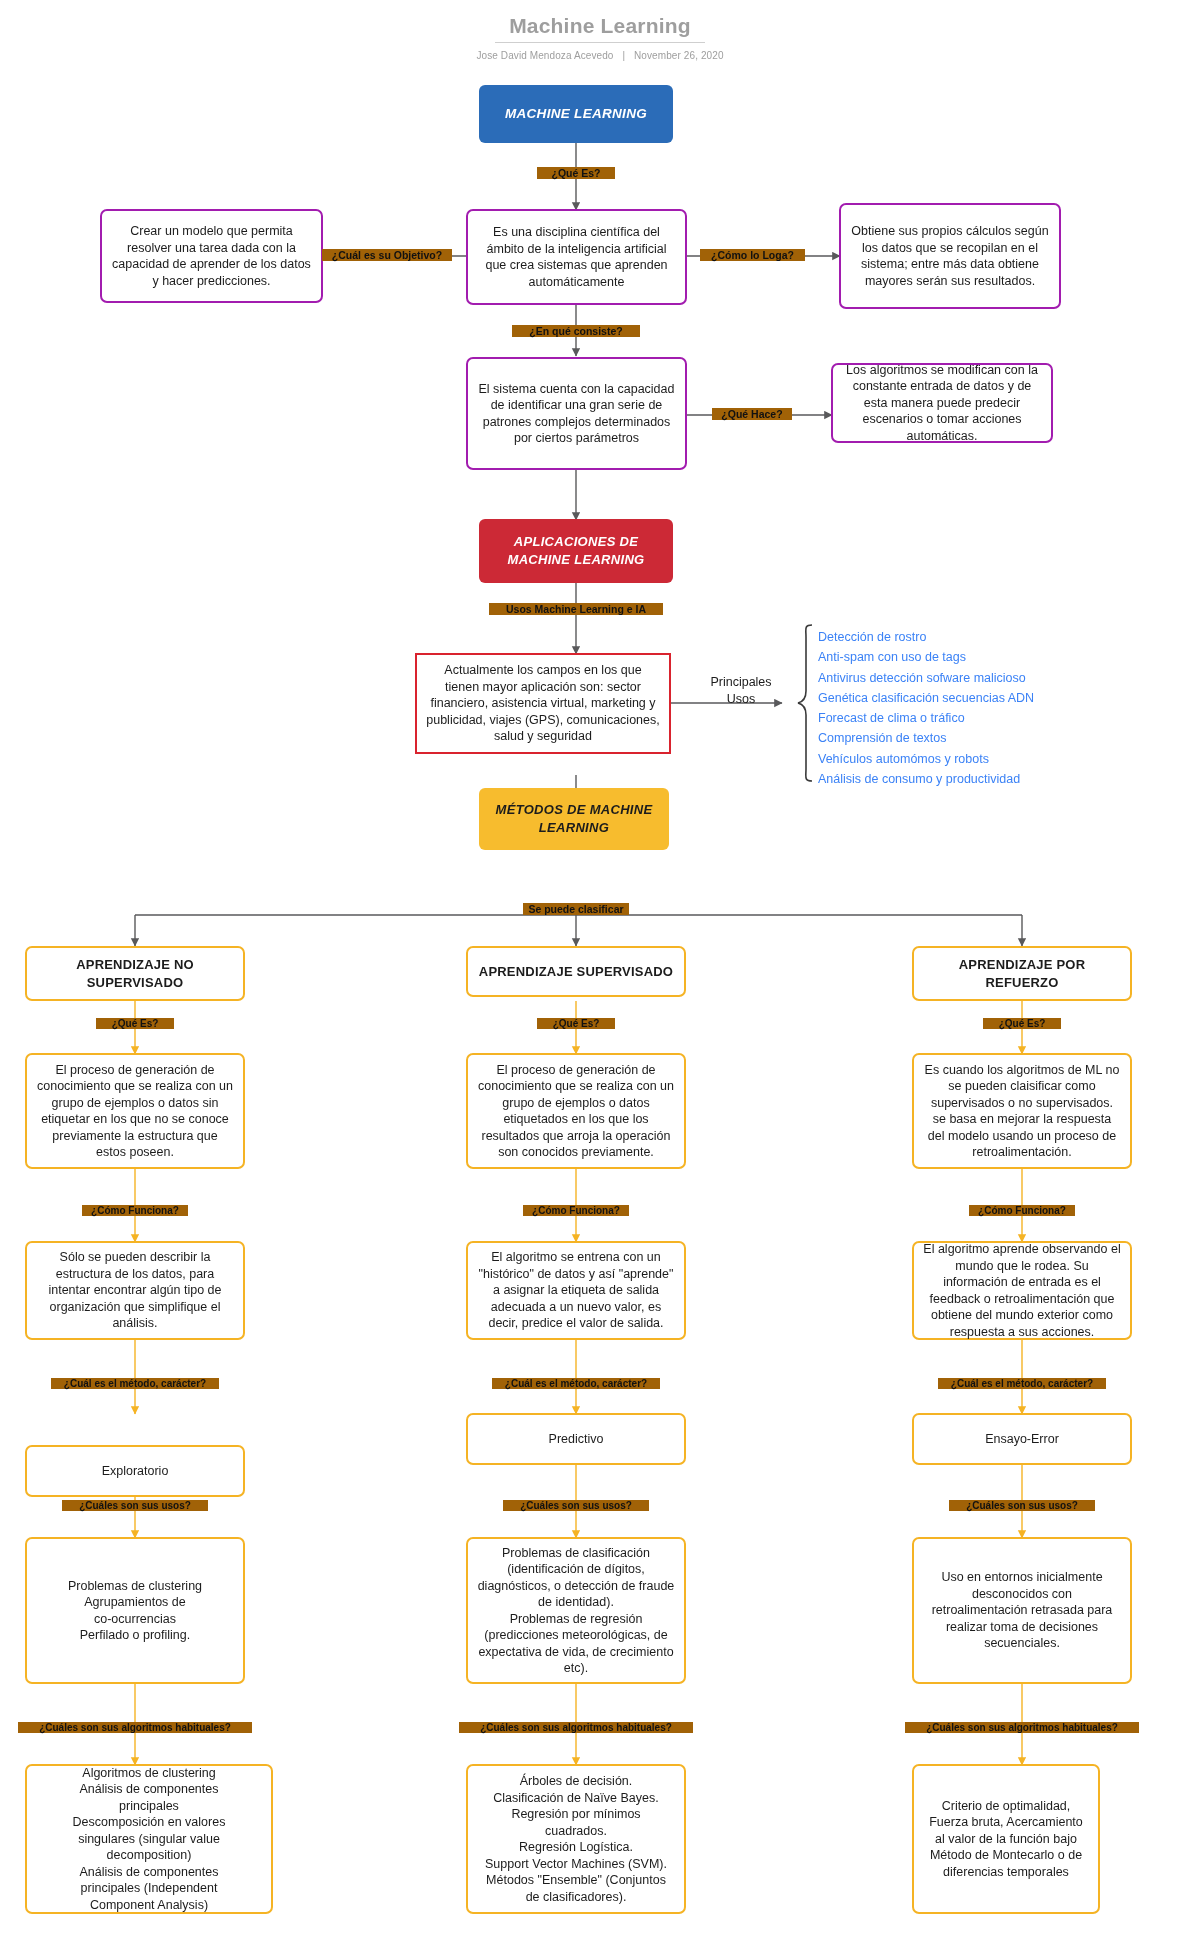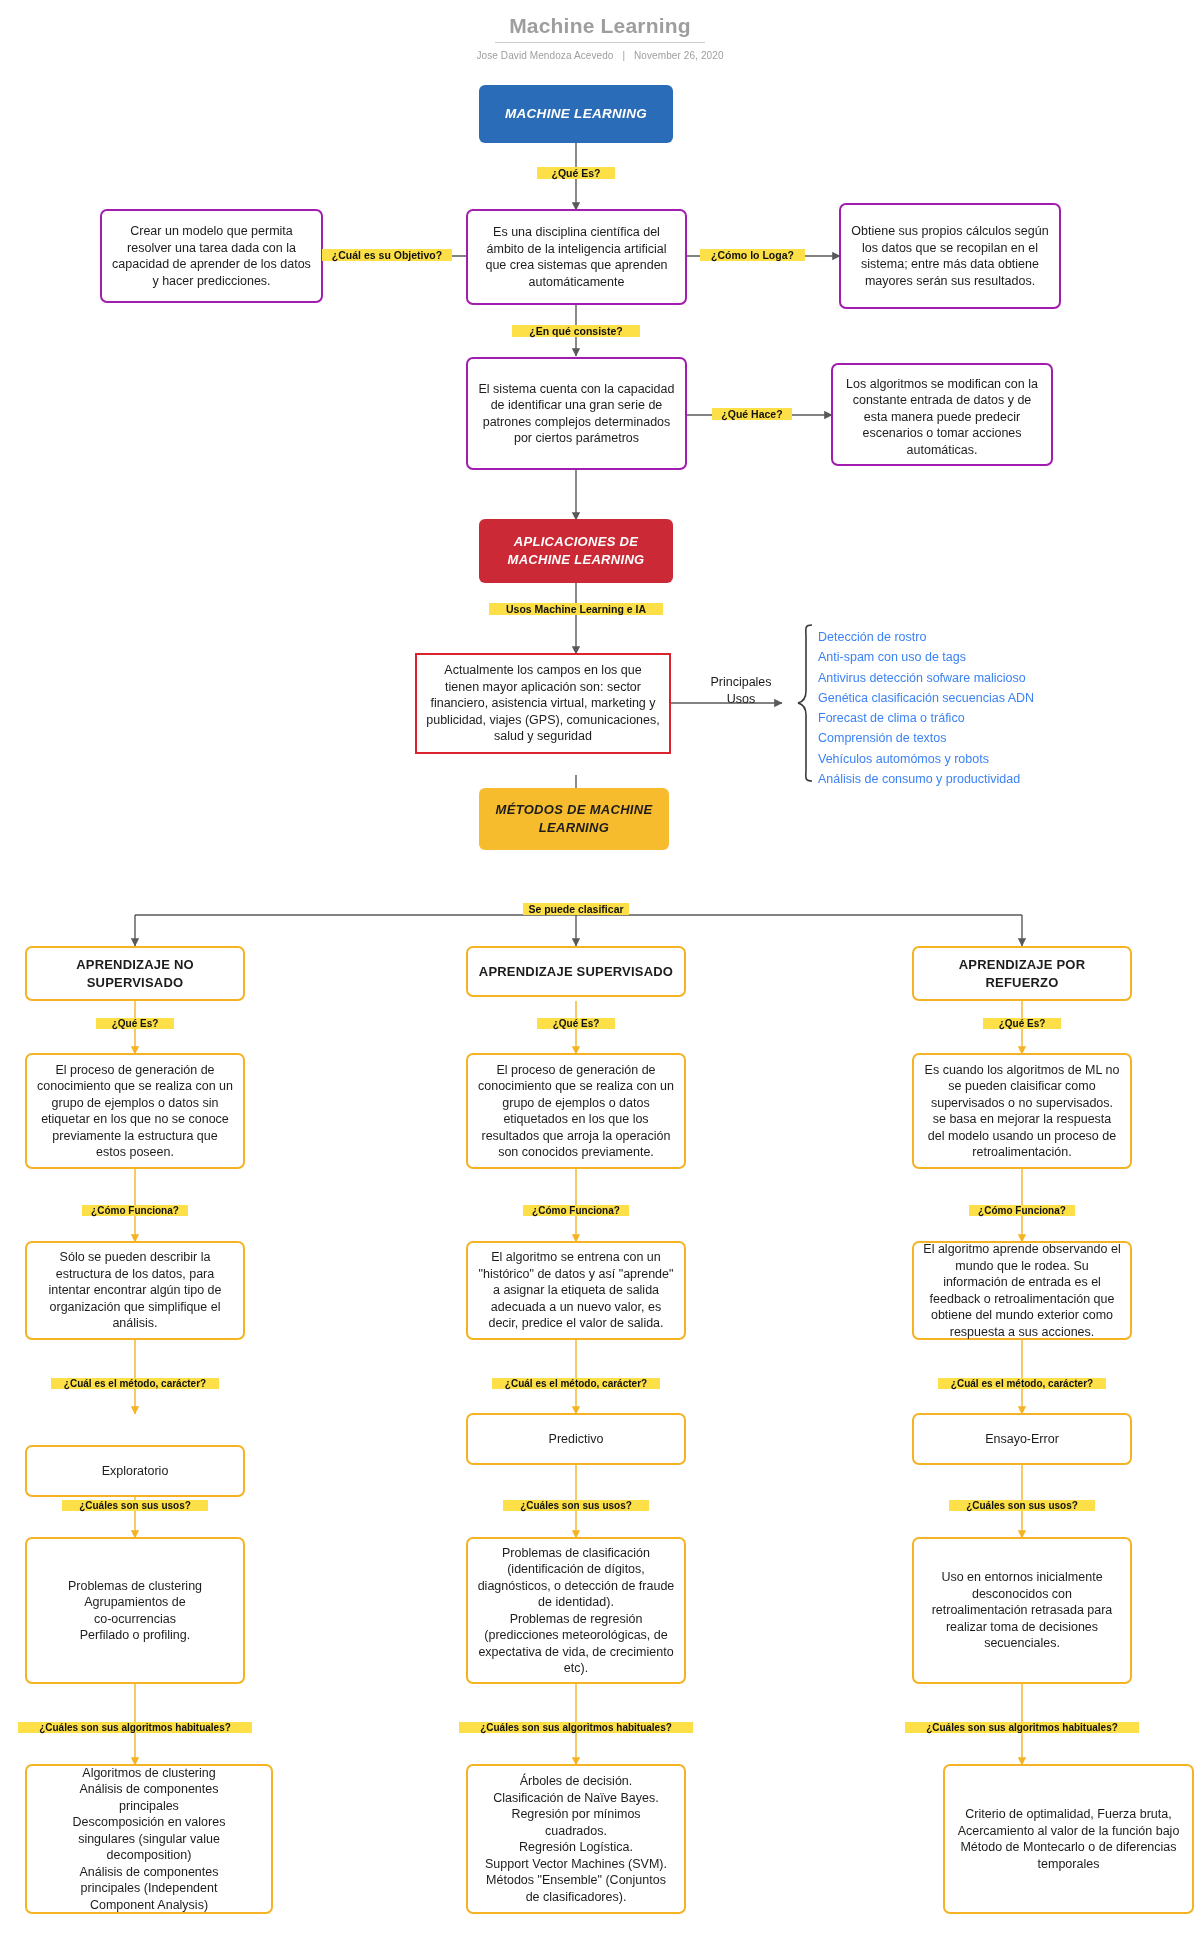--- a/index.html
+++ b/index.html
@@ -80,21 +80,21 @@
     letter-spacing: .2px;
   }
 
   
   .edge-label {
     position: absolute;
     font-size: 10.5px;
     font-weight: bold;
     color: #111111;
     white-space: nowrap;
-    background: #fde047;
+    background: #a16207;
     padding: 0 3px;
     text-align: center;
   }
   .edge-label.small { font-size: 10px; }
 
   
   #wires {
     position: absolute; left: 0; top: 0;
     width: 1200px; height: 1938px;
     pointer-events: none;
@@ -212,21 +212,21 @@
   </div>
 
   <div class="edge-label" style="left:512px; top:325px; width:128px;">¿En qué consiste?</div>
 
   <div class="node blue-outline" style="left:466px; top:357px; width:221px; height:113px;">
     <span class="txt">El sistema cuenta con la capacidad de identificar una gran serie de patrones complejos determinados por ciertos parámetros</span>
   </div>
 
   <div class="edge-label" style="left:712px; top:408px; width:80px;">¿Qué Hace?</div>
 
-  <div class="node blue-outline" style="left:831px; top:363px; width:222px; height:103px;align-items:flex-end;">
+  <div class="node blue-outline" style="left:831px; top:363px; width:222px; height:80px;">
     <span class="txt">Los algoritmos se modifican con la constante entrada de datos y de esta manera puede predecir escenarios o tomar acciones automáticas.</span>
   </div>
 
   <div class="node red-fill" style="left:479px; top:519px; width:194px; height:64px;">
     <span class="txt">APLICACIONES DE
 MACHINE LEARNING</span>
   </div>
   <div class="edge-label" style="left:489px; top:603px; width:174px;">Usos Machine Learning e IA</div>
 
   <div class="node red-outline" style="left:415px; top:653px; width:256px; height:101px;">
@@ -339,17 +339,17 @@
   </div>
   <div class="edge-label small" style="left:938px; top:1378px; width:168px;">¿Cuál es el método, carácter?</div>
   <div class="node amber-outline" style="left:912px; top:1413px; width:220px; height:52px;">
     <span class="txt">Ensayo-Error</span>
   </div>
   <div class="edge-label small" style="left:949px; top:1500px; width:146px;">¿Cuáles son sus usos?</div>
   <div class="node amber-outline" style="left:912px; top:1537px; width:220px; height:147px;">
     <span class="txt">Uso en entornos inicialmente desconocidos con retroalimentación retrasada para realizar toma de decisiones secuenciales.</span>
   </div>
   <div class="edge-label small" style="left:905px; top:1722px; width:234px;">¿Cuáles son sus algoritmos habituales?</div>
-  <div class="node amber-outline" style="left:912px; top:1764px; width:251px; height:150px;margin-left:31px;">
+  <div class="node amber-outline" style="left:912px; top:1764px; width:188px; height:150px;">
     <span class="txt">Criterio de optimalidad, Fuerza bruta, Acercamiento al valor de la función bajo Método de Montecarlo o de diferencias temporales</span>
   </div>
 
 </div>
 
 </body></html>

